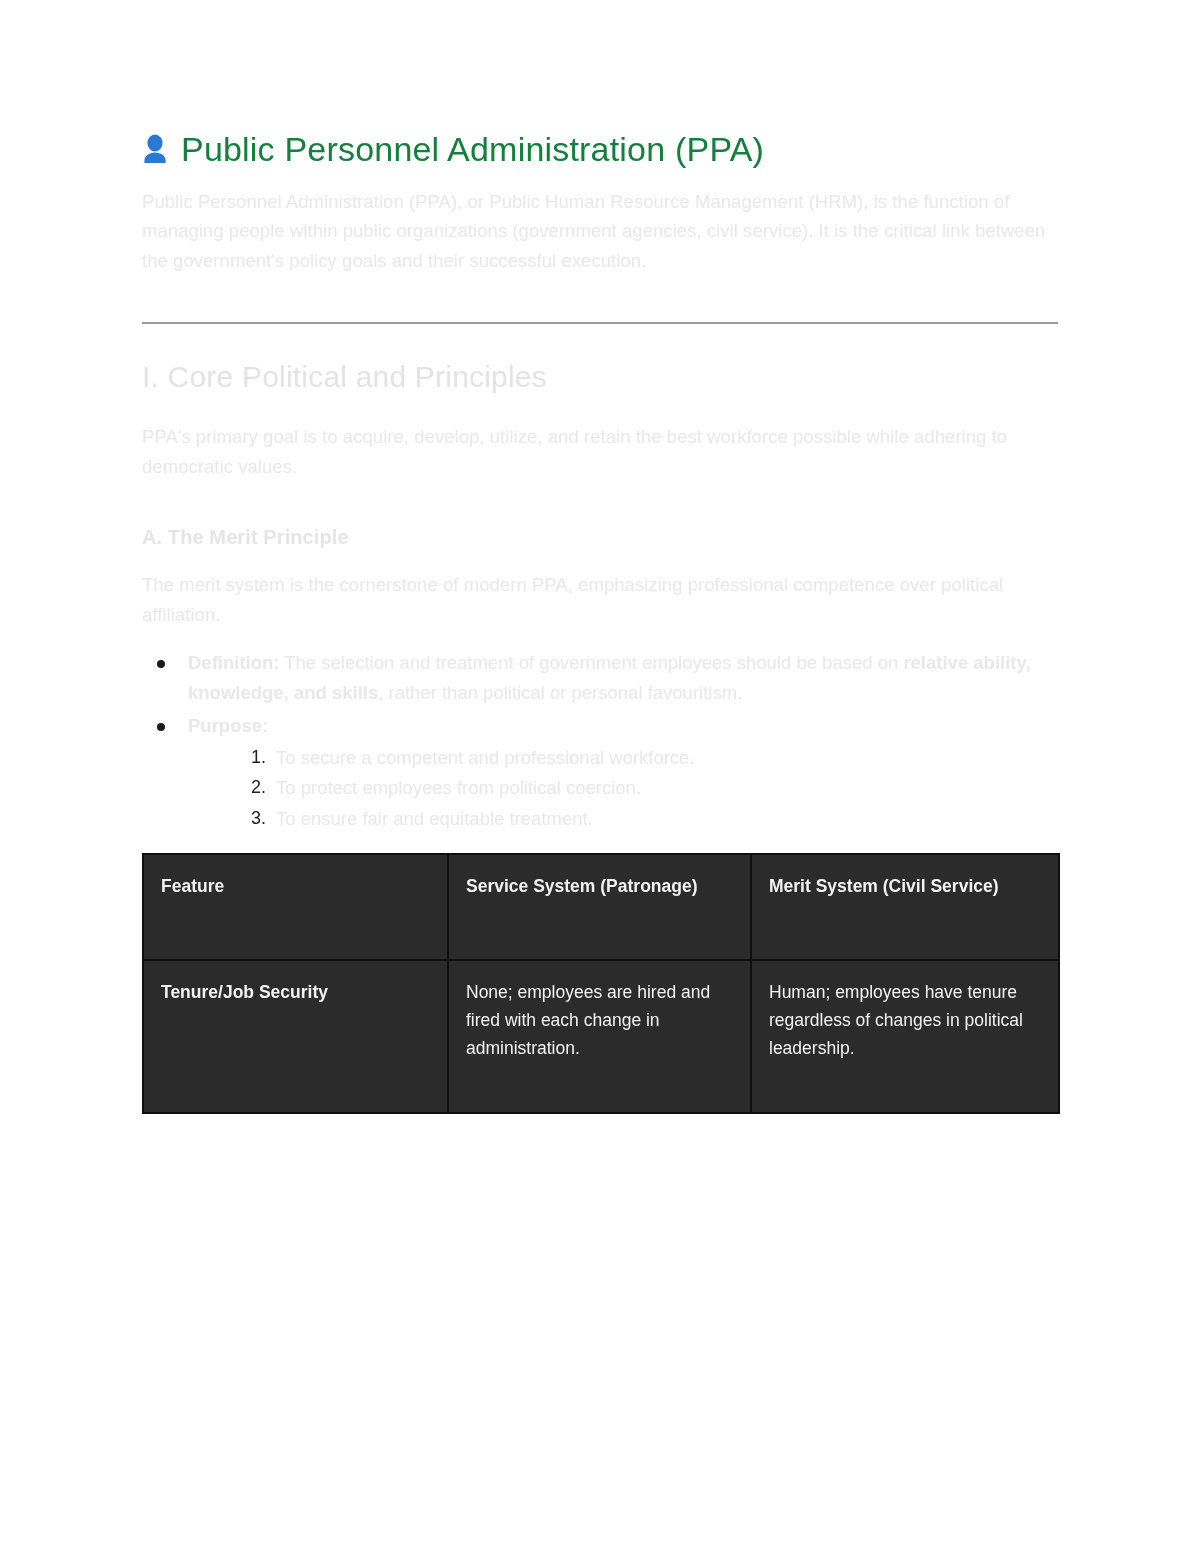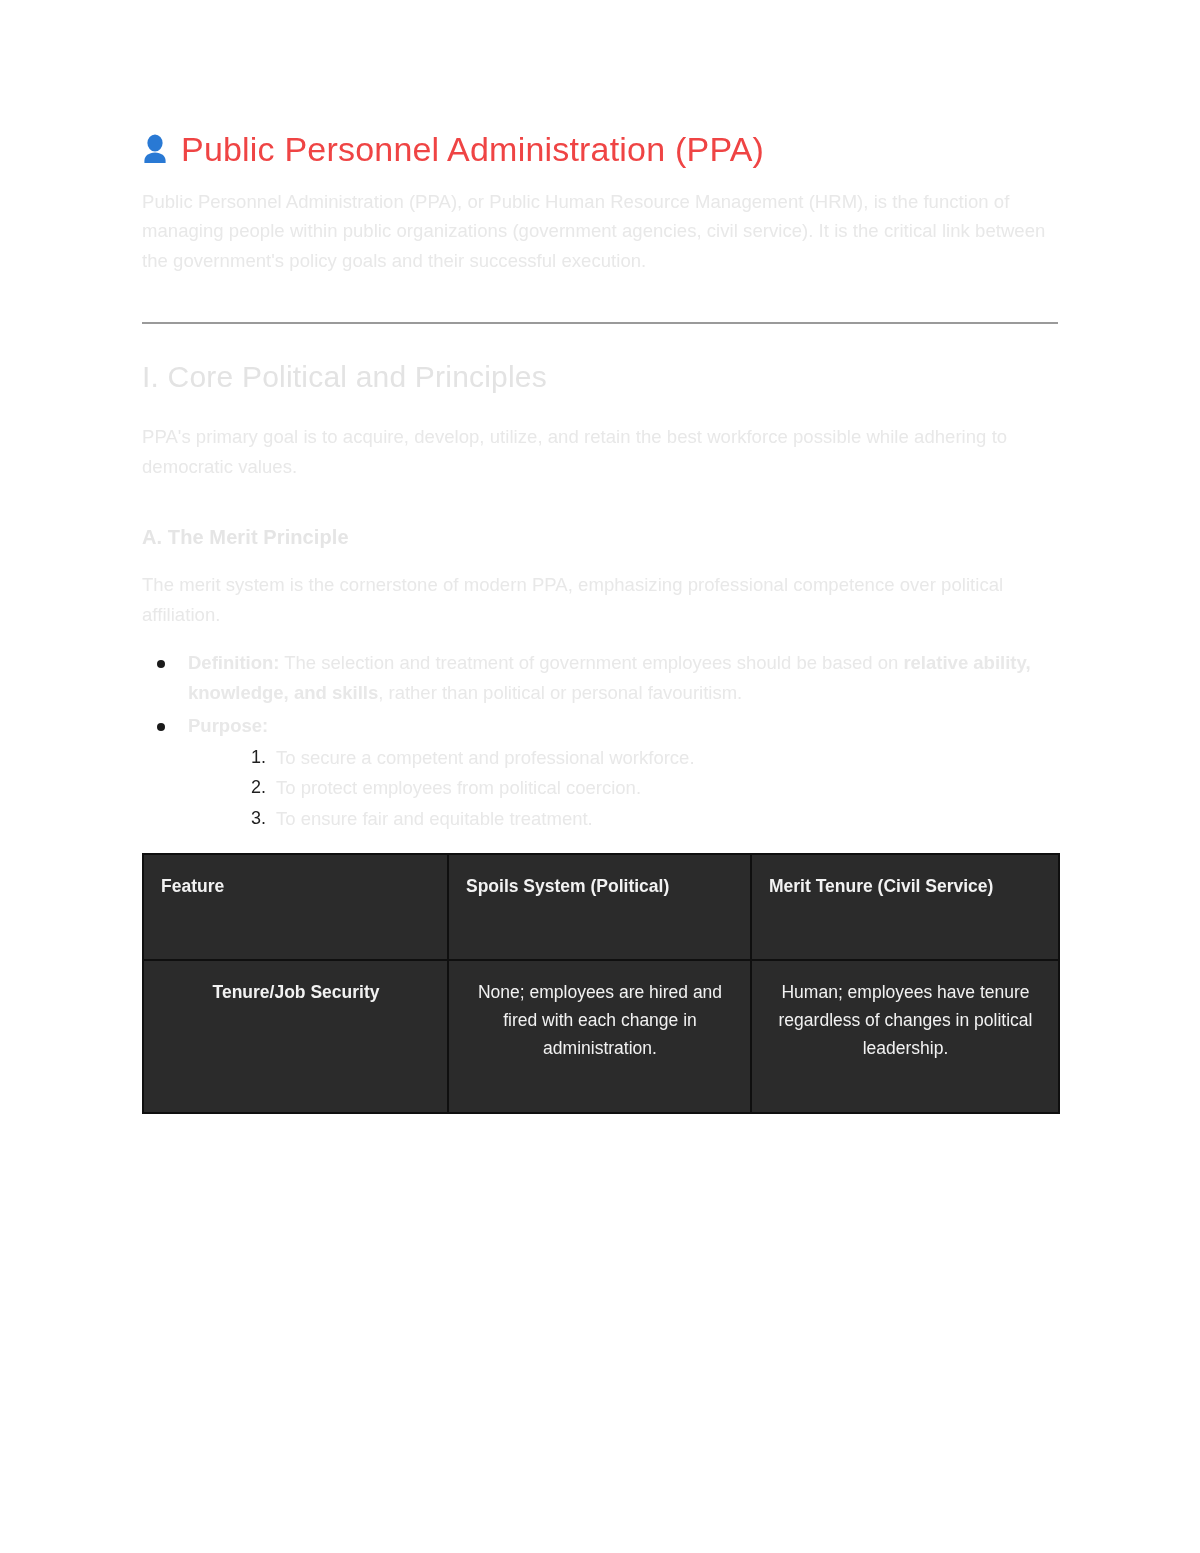--- a/index.html
+++ b/index.html
@@ -17,21 +17,21 @@
     position: relative;
     width: 1200px;
     height: 1553px;
     background: #ffffff;
     box-sizing: border-box;
     padding: 128px 142px 0 142px;
   }
   .doc-title {
     font-size: 34px;
     font-weight: 400;
-    color: #ef4444;
+    color: #15803d;
     letter-spacing: 0.2px;
     margin: 0 0 16px 0;
     line-height: 1.25;
     display: flex;
     align-items: center;
     gap: 13px;
   }
   .person-icon {
     display: inline-block;
     width: 26px;
@@ -147,21 +147,21 @@
     font-weight: 700;
   }
   table.cmp td.rowhead {
     font-weight: 700;
   }
   col.c1 { width: 305px; }
   col.c2 { width: 303px; }
   col.c3 { width: 308px; }
   tr.hrow th { height: 70px; }
   tr.r1 td { height: 88px; }
-  tr.r2 td { height: 117px; text-align: center; }
+  tr.r2 td { height: 117px; }
   tr.r3 td { height: 88px; }
 </style>
 </head>
 <body>
 
 <div class="page">
 
   <h1 class="doc-title">
     <span class="person-icon">
       <svg width="26" height="34" viewBox="0 0 26 34" xmlns="http://www.w3.org/2000/svg">
@@ -201,22 +201,22 @@
 
   <table class="cmp">
     <colgroup>
       <col class="c1">
         <col class="c2">
         <col class="c3">
     </colgroup>
     <thead>
       <tr class="hrow">
         <th>Feature</th>
-        <th>Spoils System (Political)</th>
-        <th>Merit Tenure (Civil Service)</th>
+        <th>Service System (Patronage)</th>
+        <th>Merit System (Civil Service)</th>
       </tr>
     </thead>
     <tbody>
       <tr class="r2">
         <td class="rowhead">Tenure/Job Security</td>
         <td>None; employees are hired and fired with each change in administration.</td>
         <td>Human; employees have tenure regardless of changes in political leadership.</td>
       </tr>
     </tbody>
   </table>

